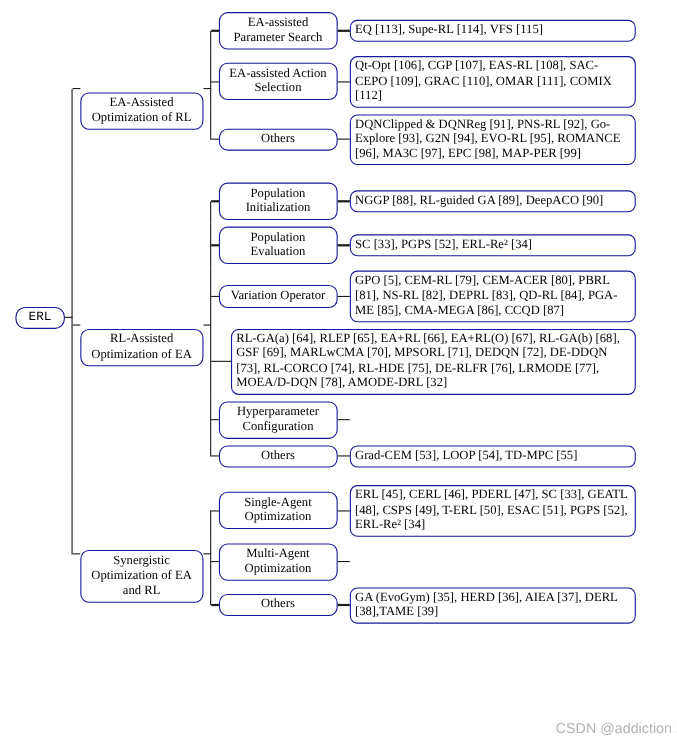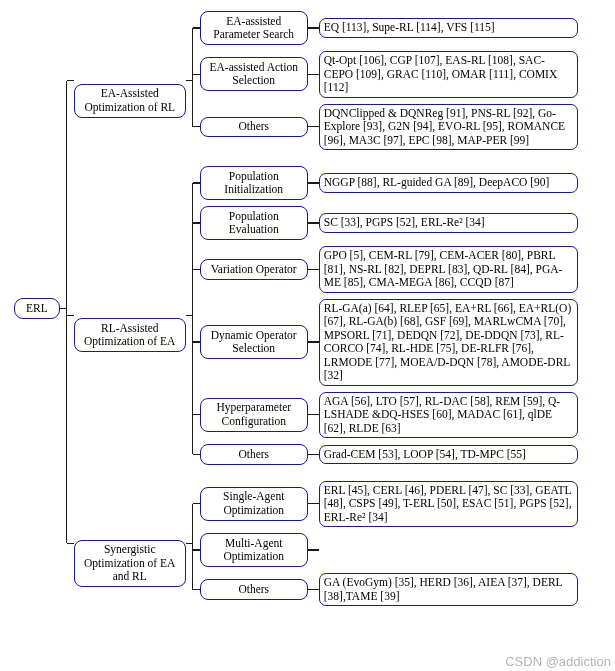--- a/index.html
+++ b/index.html
@@ -6,21 +6,21 @@
   html,body { width:615px; height:671px; }
   body {
     background:#ffffff;
     font-family:"Liberation Serif","DejaVu Serif",serif;
     font-size:11.5px; line-height:13.5px; color:#000;
     position:relative; overflow:hidden;
   }
   .tree { position:absolute; left:14px; top:3px; width:564px; display:flex; align-items:center; }
   .box { background:#fff; border:1.4px solid #18189c; }
   .label-box { border-radius:8px; text-align:center; padding:2.5px 3px; }
-  .root-box { flex:none; border-radius:9px; padding:2.5px 11px; }
+  .root-box { flex:none; border-radius:9px; padding:2.5px 11px;font-family:Liberation Mono, monospace; }
   .branch-box { flex:none; width:112px;margin-top:40px; }
   .sub-box { flex:none; width:108px; }
   .leaf-box { flex:1; min-width:0; border-radius:7px; padding:2px 4px; text-align:left; }
   .stub { flex:none; width:7px; height:1.3px; background:#1a1a1a; }
   .leafstub { flex:none; width:11px; height:1.3px; background:#1a1a1a; }
   .rows { flex:1; min-width:0; display:flex; flex-direction:column; }
   .crow { position:relative; display:flex; align-items:center; padding-left:7px; }
   .crow::before { content:""; position:absolute; left:0; top:50%; margin-top:-0.65px; width:7px; height:1.3px; background:#1a1a1a; }
   .crow::after  { content:""; position:absolute; left:-0.65px; top:0; bottom:0; width:1.3px; background:#1a1a1a; }
   .crow:first-child::after { top:50%; }
@@ -77,28 +77,26 @@
           <div class="box label-box sub-box">Population Evaluation</div>
           <div class="leafstub"></div>
           <div class="box leaf-box">SC [33], PGPS [52], ERL-Re² [34]</div>
         </div>
         <div class="crow sub-row">
           <div class="box label-box sub-box">Variation Operator</div>
           <div class="leafstub"></div>
           <div class="box leaf-box">GPO [5], CEM-RL [79], CEM-ACER [80], PBRL [81], NS-RL [82], DEPRL [83], QD-RL [84], PGA-ME [85], CMA-MEGA [86], CCQD [87]</div>
         </div>
         <div class="crow sub-row">
-          <div class="box label-box sub-box">Dynamic Operator Selection</div>
           <div class="leafstub"></div>
           <div class="box leaf-box">RL-GA(a) [64], RLEP [65], EA+RL [66], EA+RL(O) [67], RL-GA(b) [68], GSF [69], MARLwCMA [70], MPSORL [71], DEDQN [72], DE-DDQN [73], RL-CORCO [74], RL-HDE [75], DE-RLFR [76], LRMODE [77], MOEA/D-DQN [78], AMODE-DRL [32]</div>
         </div>
         <div class="crow sub-row">
           <div class="box label-box sub-box">Hyperparameter Configuration</div>
           <div class="leafstub"></div>
-          <div class="box leaf-box">AGA [56], LTO [57], RL-DAC [58], REM [59], Q-LSHADE &amp;DQ-HSES [60], MADAC [61], qlDE [62], RLDE [63]</div>
         </div>
         <div class="crow sub-row">
           <div class="box label-box sub-box">Others</div>
           <div class="leafstub"></div>
           <div class="box leaf-box">Grad-CEM [53], LOOP [54], TD-MPC [55]</div>
         </div>
       </div>
     </div>
 
     <div class="crow branch-row">

